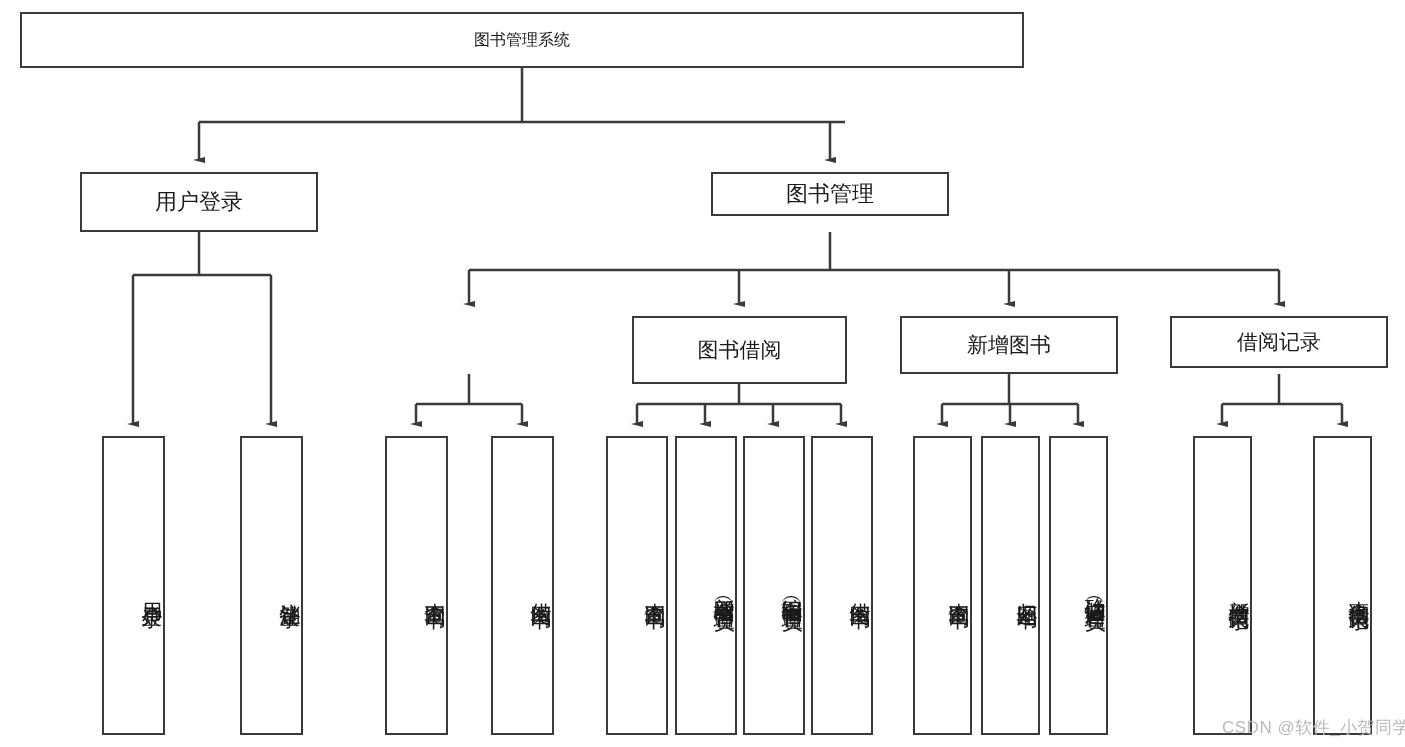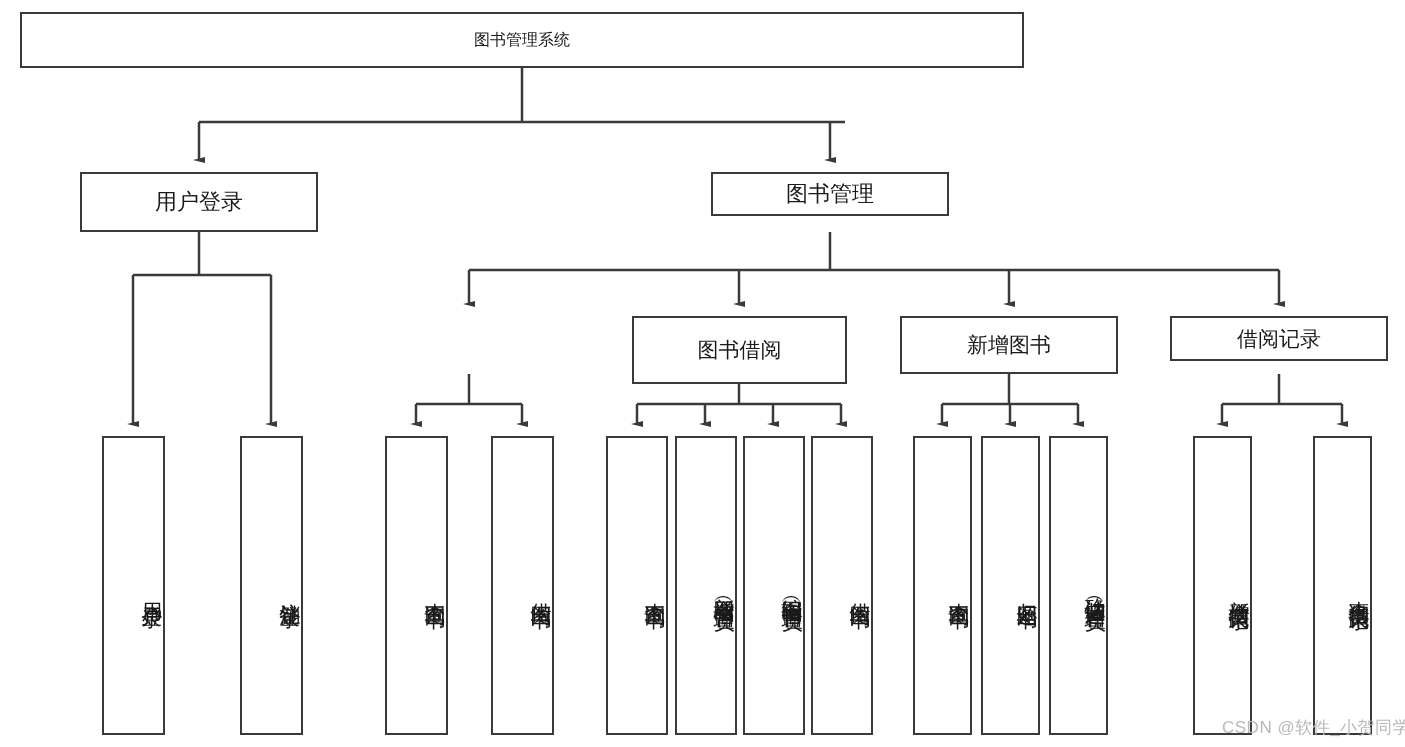--- a/index.html
+++ b/index.html
@@ -138,21 +138,21 @@
   <div class="node level1" style="left:711px; top:172px; width:238px; height:44px;">
     <span class="node-label">图书管理</span>
   </div>
 
   <div class="node level2" style="left:632px; top:316px; width:215px; height:68px;">
     <span class="node-label">图书借阅</span>
   </div>
   <div class="node level2" style="left:900px; top:316px; width:218px; height:58px;">
     <span class="node-label">新增图书</span>
   </div>
-  <div class="node level2" style="left:1170px; top:316px; width:218px; height:45px;">
+  <div class="node level2" style="left:1170px; top:316px; width:218px; height:52px;">
     <span class="node-label">借阅记录</span>
   </div>
 
   <div class="node leaf" style="left:102px; top:436px; width:63px; height:299px;">
     <span class="node-label">用户登录</span>
   </div>
   <div class="node leaf" style="left:240px; top:436px; width:63px; height:299px;">
     <span class="node-label">注销登录</span>
   </div>
 

